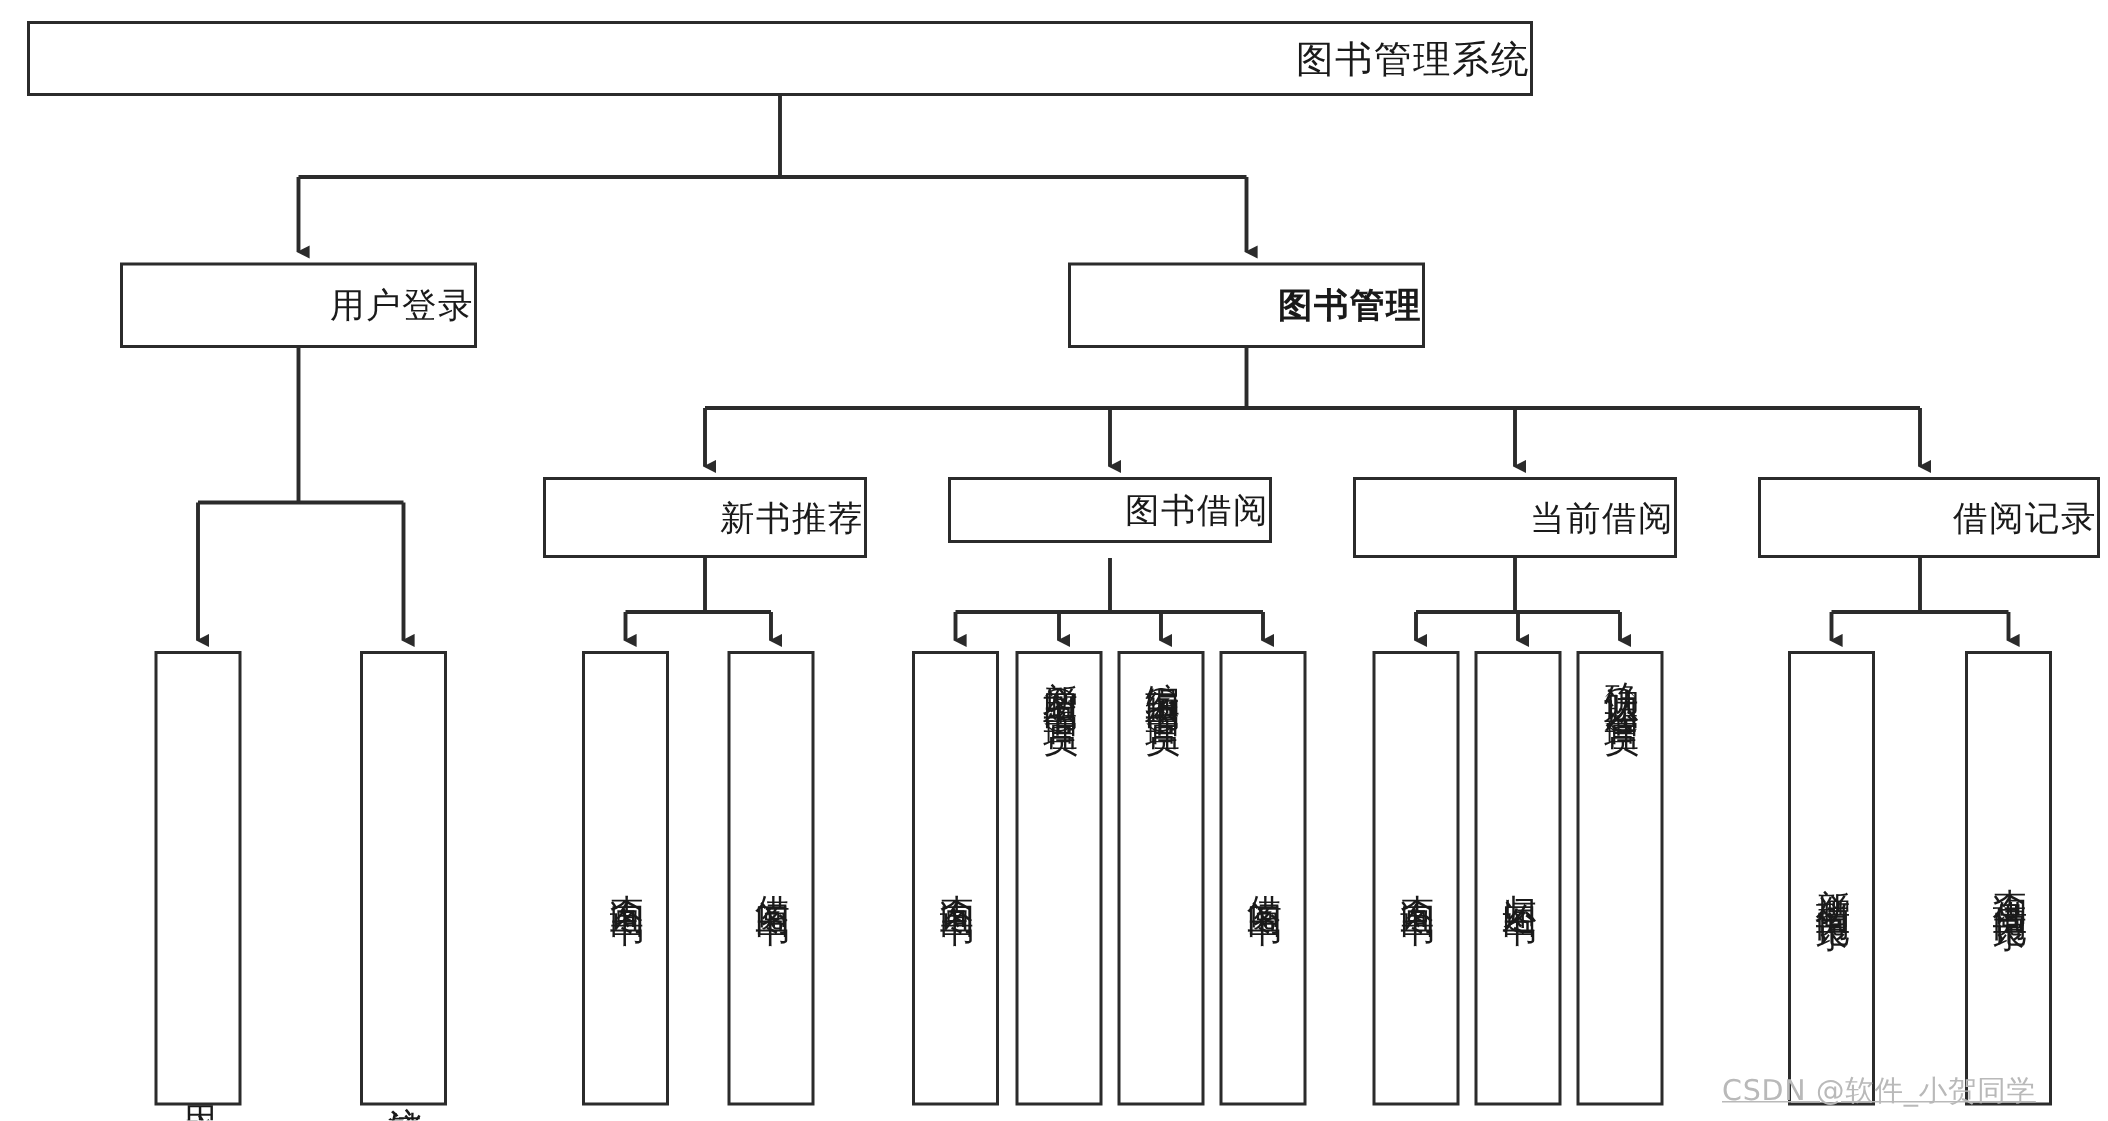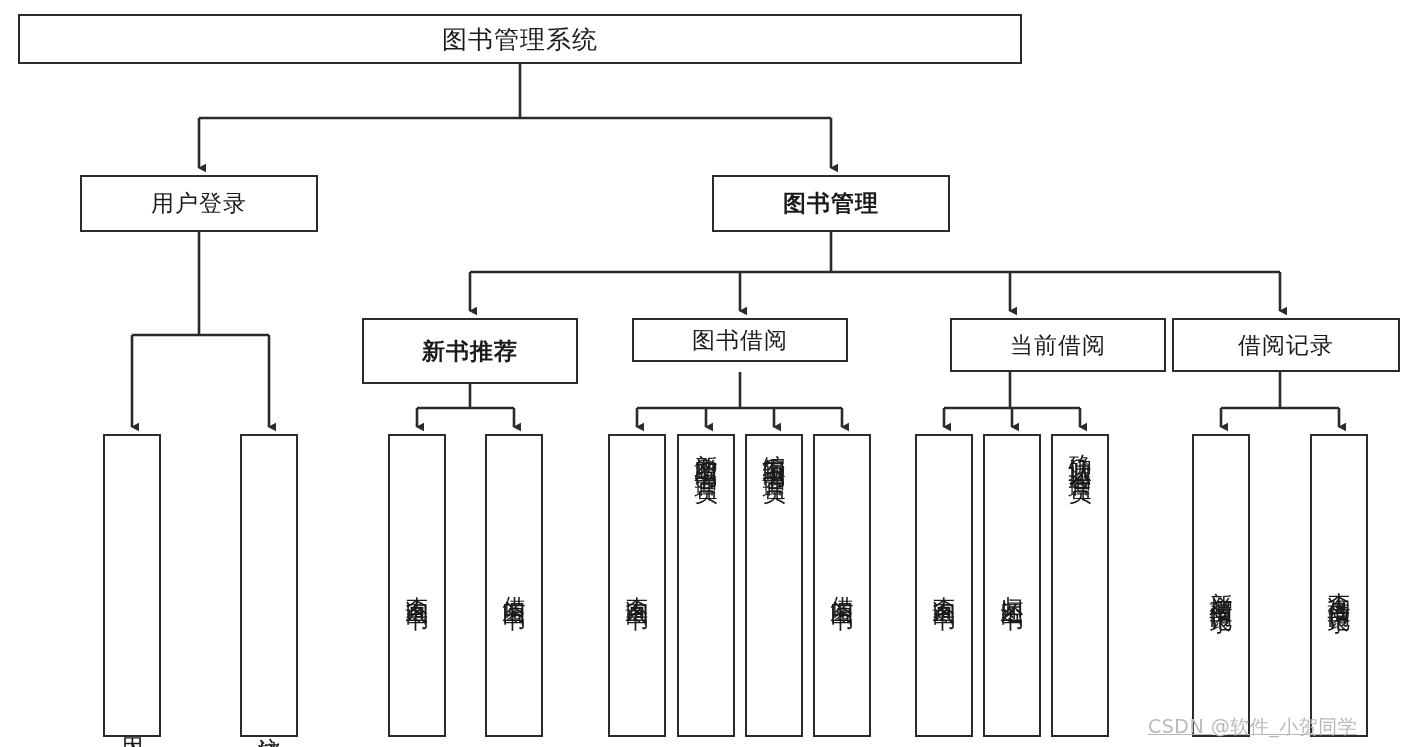--- a/index.html
+++ b/index.html
@@ -26,21 +26,21 @@
     height: 747px;
     pointer-events: none;
   }
   .node {
     position: absolute;
     box-sizing: border-box;
     border: 2.5px solid #2b2b2b;
     background: #ffffff;
     display: flex;
     align-items: center;
-    justify-content: center;
+    justify-content: flex-end;
     color: #1a1a1a;
   }
   .node-root {
     font-size: 25px;
     letter-spacing: 1px;
   }
   .node-l1 {
     font-size: 23px;
     letter-spacing: 1px;
   }
@@ -131,27 +131,27 @@
 
   <div id="level1-container">
       <div class="node node-l1" style="left: 80px; top: 175px; width: 238px; height: 57px;">
         <span>用户登录</span>
       </div>
       <div class="node node-l1" style="left: 712px; top: 175px; width: 238px; height: 57px; font-weight: bold;">
         <span>图书管理</span>
       </div>
     </div>
   <div id="level2-container">
-      <div class="node node-l2" style="left: 362px; top: 318px; width: 216px; height: 66px; font-weight: bold;">
+      <div class="node node-l2" style="left: 362px; top: 318px; width: 216px; height: 54px;">
         <span>新书推荐</span>
       </div>
       <div class="node node-l2" style="left: 632px; top: 318px; width: 216px; height: 44px;">
         <span>图书借阅</span>
       </div>
-      <div class="node node-l2" style="left: 902px; top: 318px; width: 216px; height: 54px; margin-left: 48px;">
+      <div class="node node-l2" style="left: 902px; top: 318px; width: 216px; height: 54px;">
         <span>当前借阅</span>
       </div>
       <div class="node node-l2" style="left: 1172px; top: 318px; width: 228px; height: 54px;">
         <span>借阅记录</span>
       </div>
     </div>
   <div id="leaves-container">
       <div class="node node-leaf" style="left: 103px; top: 434px; width: 58px; height: 303px; align-items: flex-end;">
         <span class="vtext">用户登录</span>
       </div>

